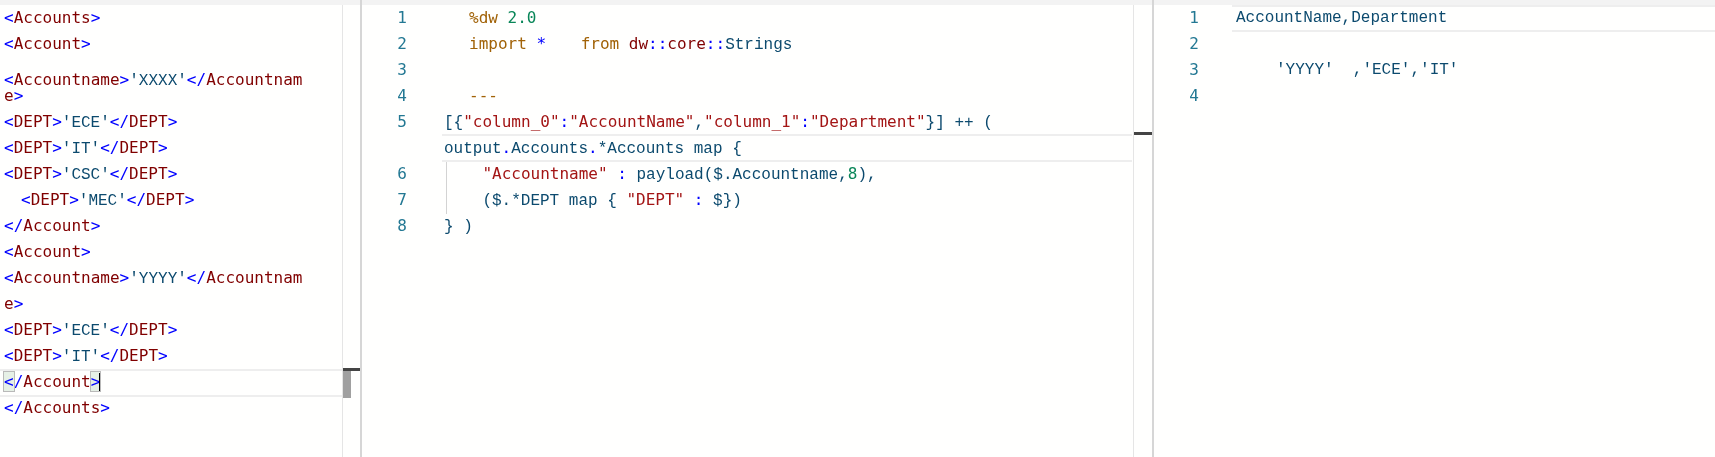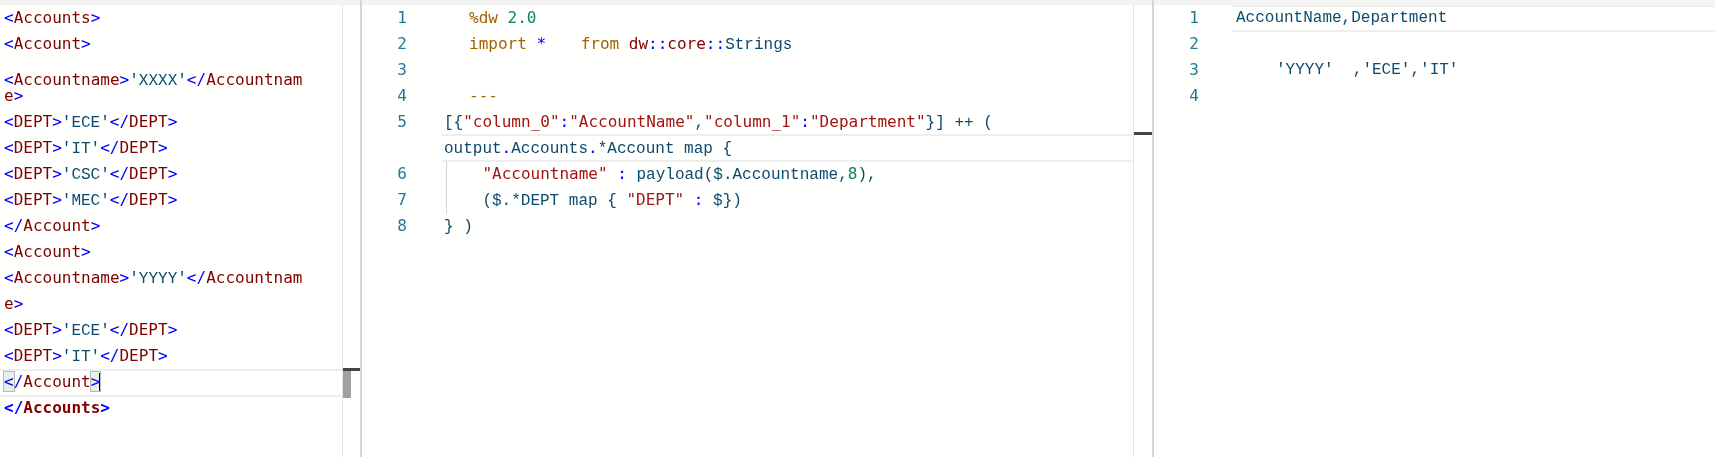--- a/index.html
+++ b/index.html
@@ -39,48 +39,48 @@
   <div class="topstrip"></div>
   <div class="cur-line" style="top:369px; width:342px; height:28px;"></div>
   <div id="left-lines">
       <div class="line" style="top: 5px; left: 4px;"><span class="punc">&lt;</span><span class="tag">Accounts</span><span class="punc">&gt;</span></div>
       <div class="line" style="top: 31px; left: 4px;"><span class="punc">&lt;</span><span class="tag">Account</span><span class="punc">&gt;</span></div>
       <div class="line" style="top: 67px; left: 4px;"><span class="punc">&lt;</span><span class="tag">Accountname</span><span class="punc">&gt;</span><span class="txt">'XXXX'</span><span class="punc">&lt;/</span><span class="tag">Accountnam</span></div>
       <div class="line" style="top: 83px; left: 4px;"><span class="tag">e</span><span class="punc">&gt;</span></div>
       <div class="line" style="top: 109px; left: 4px;"><span class="punc">&lt;</span><span class="tag">DEPT</span><span class="punc">&gt;</span><span class="txt">'ECE'</span><span class="punc">&lt;/</span><span class="tag">DEPT</span><span class="punc">&gt;</span></div>
       <div class="line" style="top: 135px; left: 4px;"><span class="punc">&lt;</span><span class="tag">DEPT</span><span class="punc">&gt;</span><span class="txt">'IT'</span><span class="punc">&lt;/</span><span class="tag">DEPT</span><span class="punc">&gt;</span></div>
       <div class="line" style="top: 161px; left: 4px;"><span class="punc">&lt;</span><span class="tag">DEPT</span><span class="punc">&gt;</span><span class="txt">'CSC'</span><span class="punc">&lt;/</span><span class="tag">DEPT</span><span class="punc">&gt;</span></div>
-      <div class="line" style="top: 187px; left: 4px;"><span class="punc">&lt;</span><span class="tag">DEPT</span><span class="punc">&gt;</span><span class="txt">'MEC'</span><span class="punc">&lt;/</span><span class="tag">DEPT</span><span class="punc">&gt;</span></div>
+      <div class="line" style="top: 187px; left: 21px;"><span class="punc">&lt;</span><span class="tag">DEPT</span><span class="punc">&gt;</span><span class="txt">'MEC'</span><span class="punc">&lt;/</span><span class="tag">DEPT</span><span class="punc">&gt;</span></div>
       <div class="line" style="top: 213px; left: 4px;"><span class="punc">&lt;/</span><span class="tag">Account</span><span class="punc">&gt;</span></div>
       <div class="line" style="top: 239px; left: 4px;"><span class="punc">&lt;</span><span class="tag">Account</span><span class="punc">&gt;</span></div>
       <div class="line" style="top: 265px; left: 4px;"><span class="punc">&lt;</span><span class="tag">Accountname</span><span class="punc">&gt;</span><span class="txt">'YYYY'</span><span class="punc">&lt;/</span><span class="tag">Accountnam</span></div>
       <div class="line" style="top: 291px; left: 4px;"><span class="tag">e</span><span class="punc">&gt;</span></div>
       <div class="line" style="top: 317px; left: 4px;"><span class="punc">&lt;</span><span class="tag">DEPT</span><span class="punc">&gt;</span><span class="txt">'ECE'</span><span class="punc">&lt;/</span><span class="tag">DEPT</span><span class="punc">&gt;</span></div>
       <div class="line" style="top: 343px; left: 4px;"><span class="punc">&lt;</span><span class="tag">DEPT</span><span class="punc">&gt;</span><span class="txt">'IT'</span><span class="punc">&lt;/</span><span class="tag">DEPT</span><span class="punc">&gt;</span></div>
       <div class="line" style="top: 369px; left: 4px;"><span class="punc bracket-match">&lt;</span><span class="punc">/</span><span class="tag">Account</span><span class="punc bracket-match">&gt;</span><span class="caret"></span></div>
-      <div class="line" style="top: 395px; left: 4px; font-weight: bold;"><span class="punc">&lt;/</span><span class="tag">Accounts</span><span class="punc">&gt;</span></div>
+      <div class="line" style="top: 395px; left: 4px;"><span class="punc">&lt;/</span><span class="tag">Accounts</span><span class="punc">&gt;</span></div>
     </div>
   <div class="vscroll" style="left:342px;">
     <div class="scroll-marker" style="top:363px;"></div>
     <div class="scroll-thumb" style="left:0; top:366px; height:27px;"></div>
   </div>
 </div>
 <div class="divider" style="left:360px;"></div>
 
 <div class="pane" style="left:362px; width:790px;">
   <div class="topstrip"></div>
   <div class="cur-line" style="left:80px; top:134px; width:690px; height:28px;"></div>
   <div class="indent-guide" style="left:84px; top:162px; height:52px;"></div>
   <div id="mid-lines">
       <div class="line" style="top: 5px;"><span class="ln" style="left: 25px;">1</span><span class="code" style="left: 82px;"><span class="kw">%dw</span><span class="txt"> </span><span class="num">2.0</span></span></div>
       <div class="line" style="top: 31px;"><span class="ln" style="left: 25px;">2</span><span class="code" style="left: 82px;"><span class="kw">import</span><span class="txt"> </span><span class="op">*</span><span class="txt"> </span><span class="kw">from</span><span class="txt"> </span><span class="ns">dw</span><span class="op">::</span><span class="ns">core</span><span class="op">::</span><span class="txt">Strings</span></span></div>
       <div class="line" style="top: 57px;"><span class="ln" style="left: 25px;">3</span></div>
       <div class="line" style="top: 83px;"><span class="ln" style="left: 25px;">4</span><span class="code" style="left: 82px;"><span class="kw">---</span></span></div>
       <div class="line" style="top: 109px;"><span class="ln" style="left: 25px;">5</span><span class="code" style="left: 82px;"><span class="txt">[{</span><span class="str">"column_0"</span><span class="op">:</span><span class="str">"AccountName"</span><span class="txt">,</span><span class="str">"column_1"</span><span class="op">:</span><span class="str">"Department"</span><span class="txt">}] ++ (</span></span></div>
-      <div class="line" style="top: 135px;"><span class="ln" style="left: 25px;"></span><span class="code" style="left: 82px;"><span class="txt">output</span><span class="op">.</span><span class="txt">Accounts</span><span class="op">.</span><span class="txt">*Account map {</span></span></div>
+      <div class="line" style="top: 135px;"><span class="ln" style="left: 25px;"></span><span class="code" style="left: 82px;"><span class="txt">output</span><span class="op">.</span><span class="txt">Accounts</span><span class="op">.</span><span class="txt">*Accounts map {</span></span></div>
       <div class="line" style="top: 161px;"><span class="ln" style="left: 25px;">6</span><span class="code" style="left: 82px;"><span class="txt">    </span><span class="str">"Accountname"</span><span class="txt"> </span><span class="op">:</span><span class="txt"> payload($.Accountname,</span><span class="num">8</span><span class="txt">),</span></span></div>
       <div class="line" style="top: 187px;"><span class="ln" style="left: 25px;">7</span><span class="code" style="left: 82px;"><span class="txt">    ($.*DEPT map { </span><span class="str">"DEPT"</span><span class="txt"> </span><span class="op">:</span><span class="txt"> $})</span></span></div>
       <div class="line" style="top: 213px;"><span class="ln" style="left: 25px;">8</span><span class="code" style="left: 82px;"><span class="txt">} )</span></span></div>
     </div>
   <div class="vscroll" style="left:771px;">
     <div class="scroll-marker" style="top:127px;"></div>
   </div>
 </div>
 <div class="divider" style="left:1152px;"></div>
 

